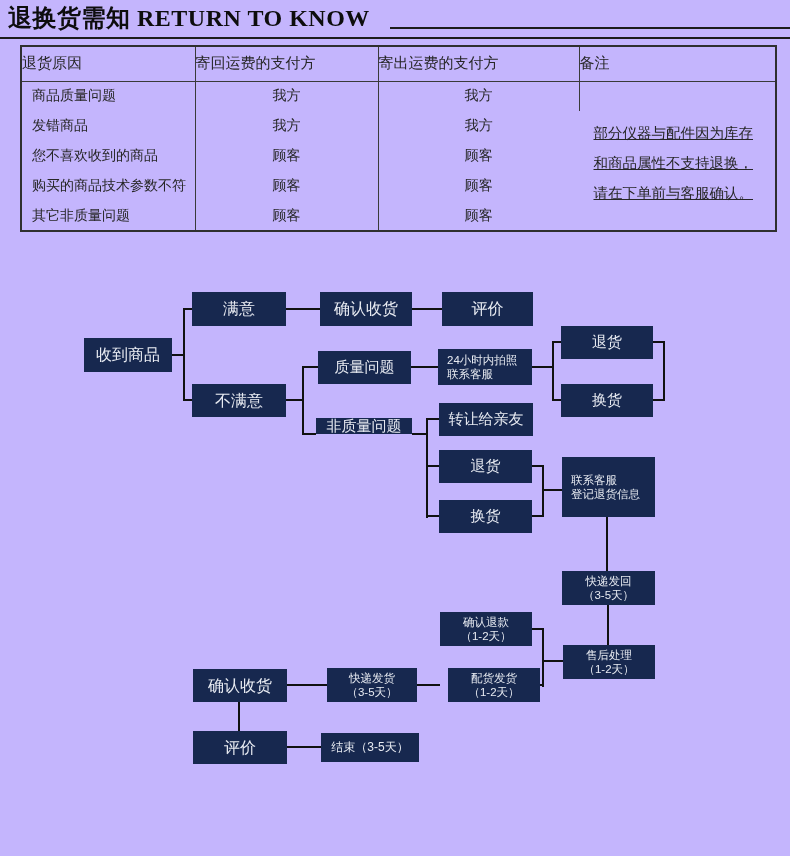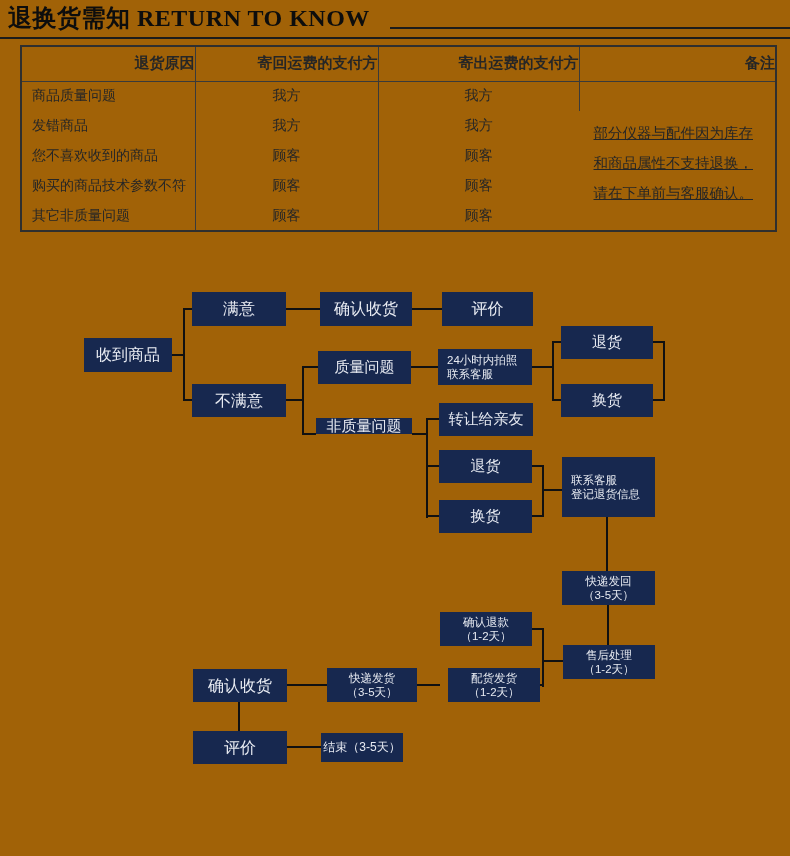--- a/index.html
+++ b/index.html
@@ -4,41 +4,41 @@
 <style>
   :root{
     --node-bg:#17284f;
     --node-text:#e8ebf2;
     --line:#111111;
     --table-border:#2f2f2f;
   }
   *{margin:0;padding:0;box-sizing:border-box;}
   html,body{background:#ffffff;}
   .page{
-    position:relative;width:790px;height:856px;background:#a16207;overflow:hidden;
+    position:relative;width:790px;height:856px;background:#c4b5fd;overflow:hidden;
     font-family:"Liberation Sans",sans-serif;color:#222;
   }
   
   .title{
     position:absolute;left:8px;top:2px;height:30px;white-space:nowrap;
     font-family:"Liberation Serif",serif;font-weight:bold;font-size:24px;color:#0d0d0d;
     letter-spacing:0.5px;
   }
   .rule{position:absolute;background:#1c1c1c;}
   .rule-a{left:390px;top:27px;width:400px;height:2px;}
   .rule-b{left:0;top:37px;width:790px;height:2px;}
   
   table.policy{
     position:absolute;left:20px;top:45px;width:755px;height:187px;
     border-collapse:collapse;table-layout:fixed;
     border:2px solid var(--table-border);
     font-size:14px;color:#262626;
   }
   table.policy th{
-    font-weight:700;font-size:15px;text-align:right;height:35px;
+    font-weight:400;font-size:15px;text-align:left;height:35px;
     border-bottom:1px solid #3a3a3a;border-right:1px solid #3a3a3a;
   }
   table.policy th:last-child{border-right:none;}
   table.policy td{
     border-right:1px solid #3a3a3a;height:30px;vertical-align:middle;margin-left:43px;
   }
   table.policy td:last-child{border-right:none;}
   td.reason{text-align:left;padding-left:10px;}
   td.payer{text-align:center;}
   td.remark{
@@ -188,16 +188,16 @@
     <div class="node n-lg" style="left:193px;top:669px;width:94px;height:33px">确认收货</div>
     <div class="node n-sm" style="left:327px;top:668px;width:90px;height:34px">
       <span>快递发货</span>
       <span>（3-5天）</span>
     </div>
     <div class="node n-sm" style="left:448px;top:668px;width:92px;height:34px">
       <span>配货发货</span>
       <span>（1-2天）</span>
     </div>
     <div class="node n-lg" style="left:193px;top:731px;width:94px;height:33px">评价</div>
-    <div class="node" style="left:321px;top:733px;width:82px;height:29px;font-size:12px">结束（3-5天）</div>
+    <div class="node" style="left:321px;top:733px;width:98px;height:29px;font-size:12px">结束（3-5天）</div>
 
   </div>
 </div>
 
 </body></html>

